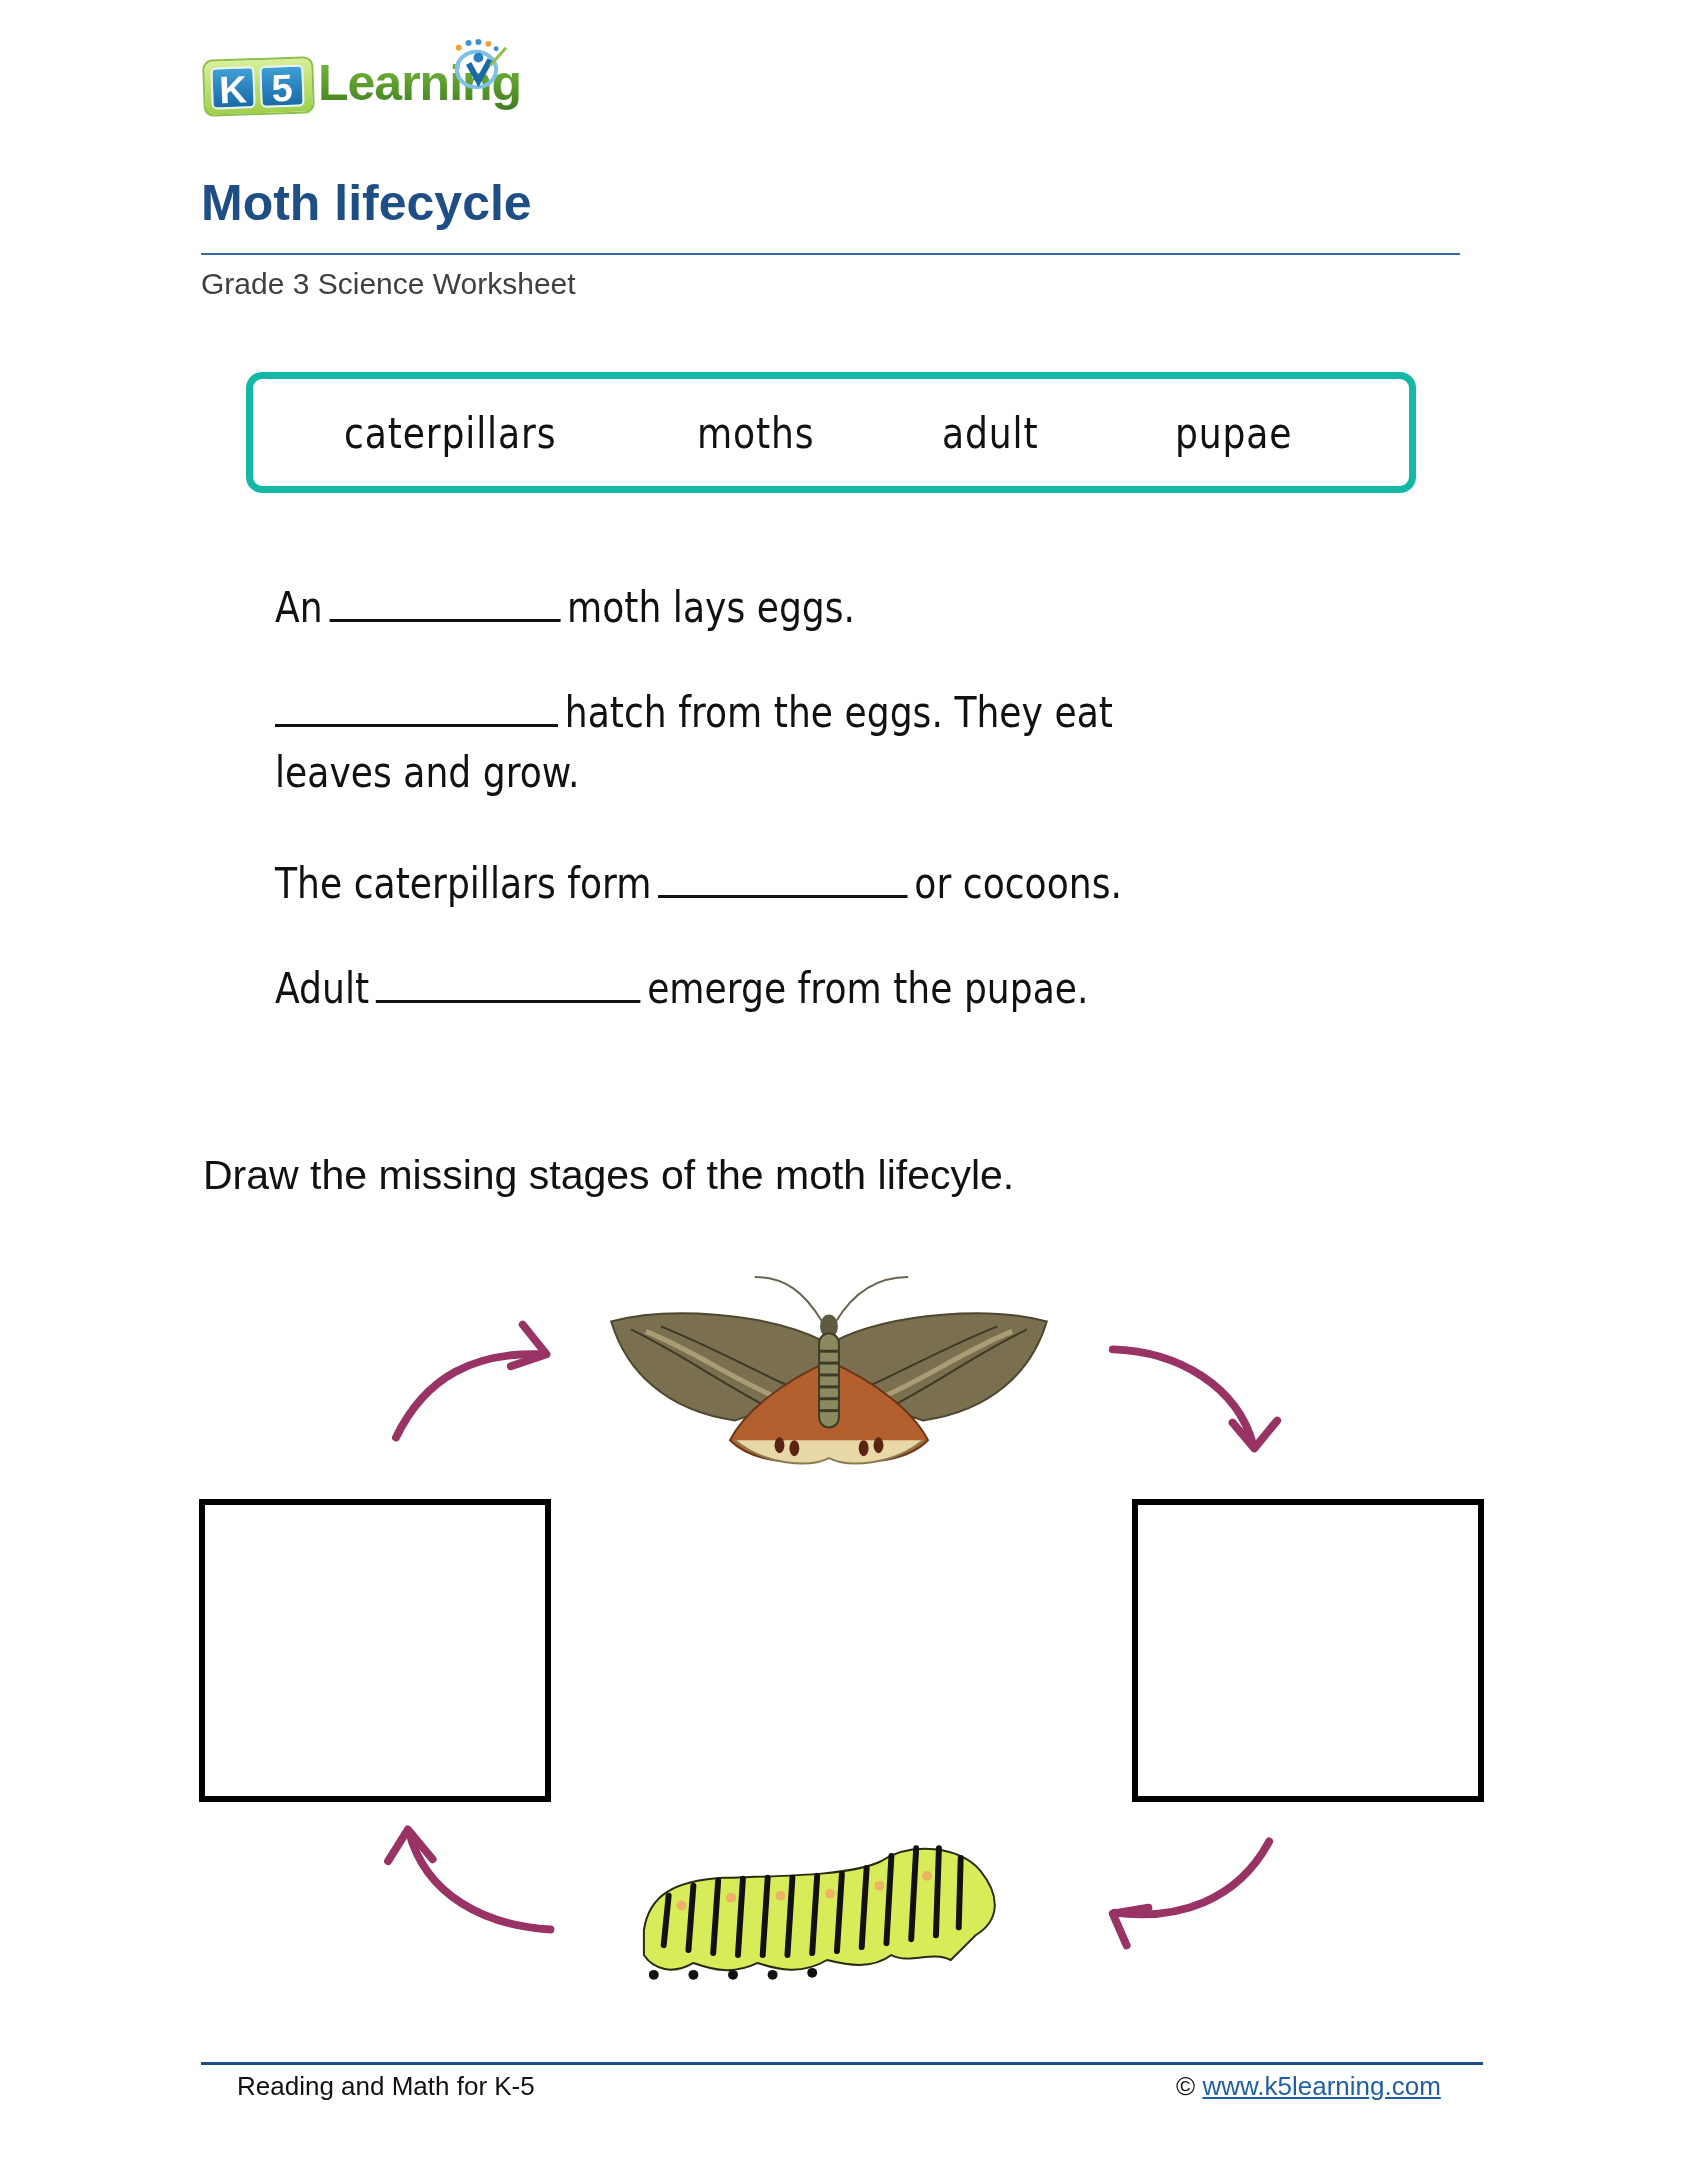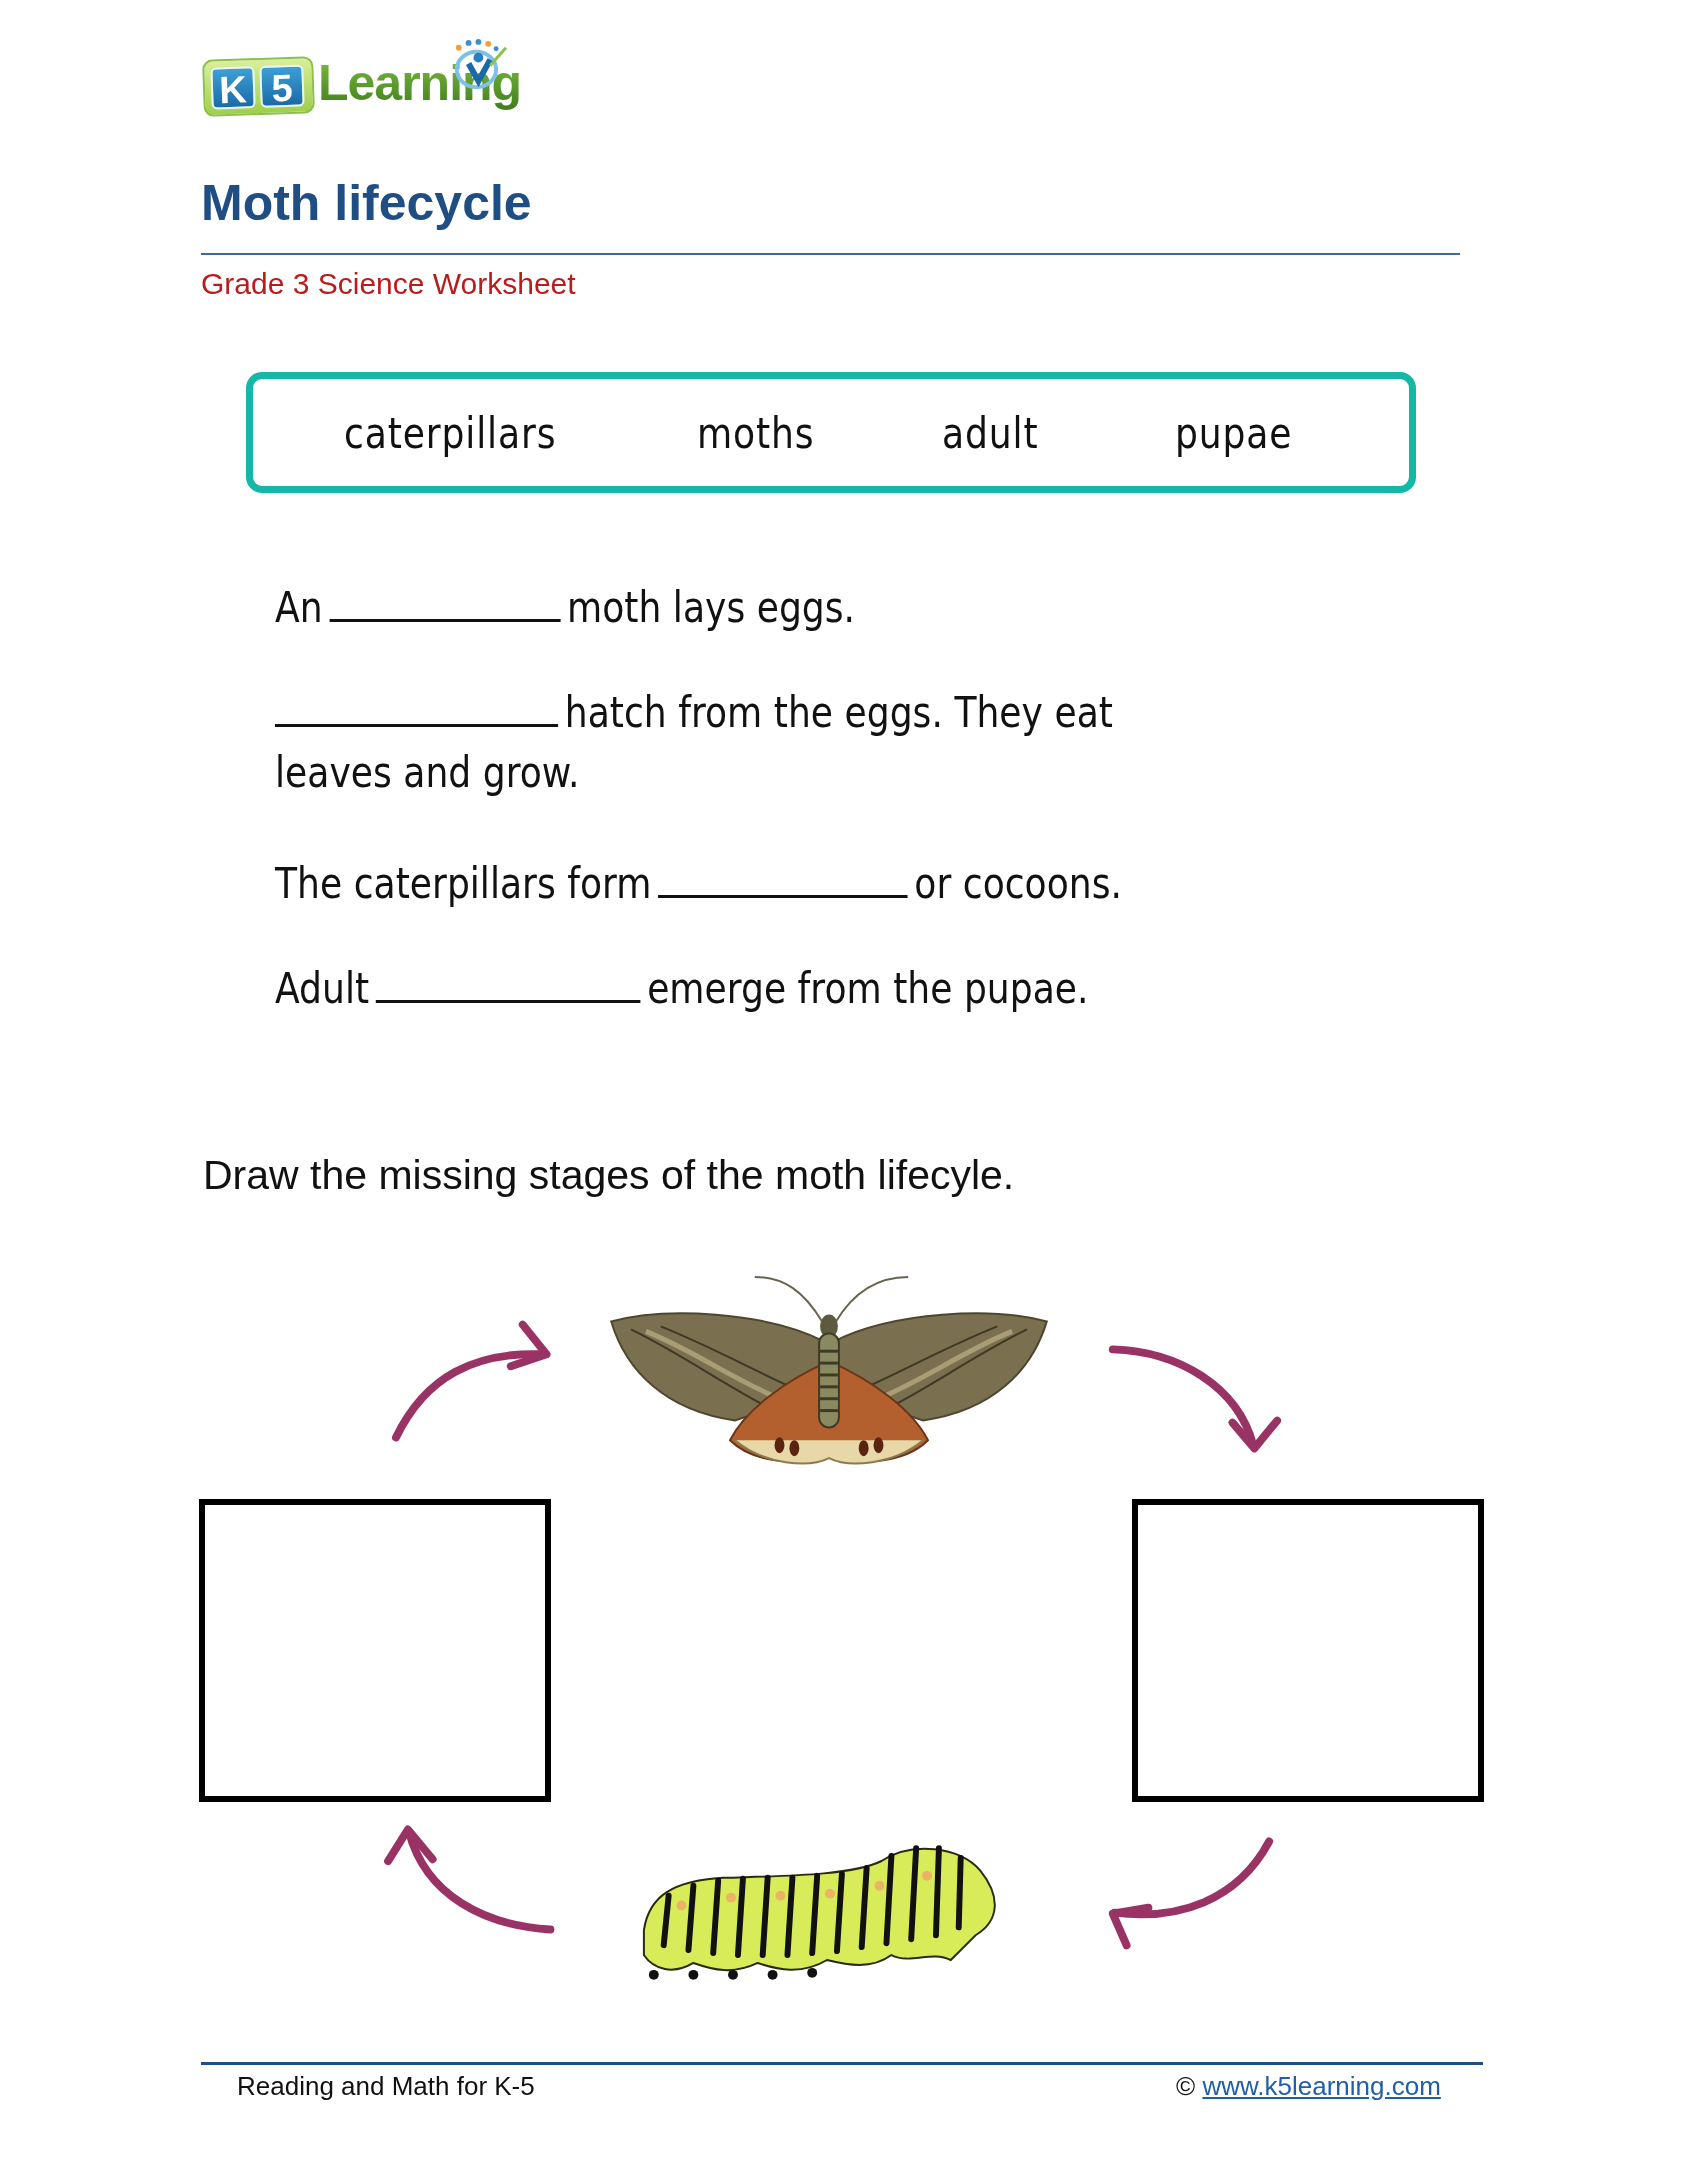--- a/index.html
+++ b/index.html
@@ -16,21 +16,21 @@
   .logo-k { left: 6px; }
   .logo-5 { left: 55px; }
   .logo-text { position: absolute; left: 115px; top: 18px; font-family: "Liberation Sans", sans-serif; font-weight: bold; font-size: 50px;
     line-height: 59px; color: #5a9a2c; letter-spacing: -1px;
     background: linear-gradient(#7cc041, #3e7a1c); -webkit-background-clip: text; background-clip: text; -webkit-text-fill-color: transparent; }
   .logo-figure { position: absolute; left: 226px; top: 0px; width: 89px; height: 59px; }
 
   
   .title { left: 201px; top: 174px; font-size: 50px; font-weight: bold; color: #1f4e85; line-height: 59px; }
   .title-rule { left: 201px; top: 253px; width: 1259px; height: 2px; background: #3d6a9c; }
-  .subtitle { left: 201px; top: 267px; font-size: 30px; color: #b91c1c; line-height: 34px; }
+  .subtitle { left: 201px; top: 267px; font-size: 30px; color: #404040; line-height: 34px; }
 
   
   .wordbank { left: 246px; top: 372px; width: 1170px; height: 121px; border: 7px solid #14b8a6; border-radius: 16px; box-sizing: border-box; }
   .word { position: absolute; top: 30px; font-family: "DejaVu Sans", sans-serif; font-size: 42px; line-height: 50px; color: #111; letter-spacing: 1px; transform: scaleX(0.86); transform-origin: left center; }
 
   
   .sentence { left: 275px; font-family: "DejaVu Sans", sans-serif; font-size: 43px; line-height: 50px; color: #111; white-space: nowrap;
     transform: scaleX(0.84); transform-origin: left center; }
   .blank { display: inline-block; border-bottom: 3px solid #111; height: 40px; vertical-align: baseline; margin: 0 8px; }
 

